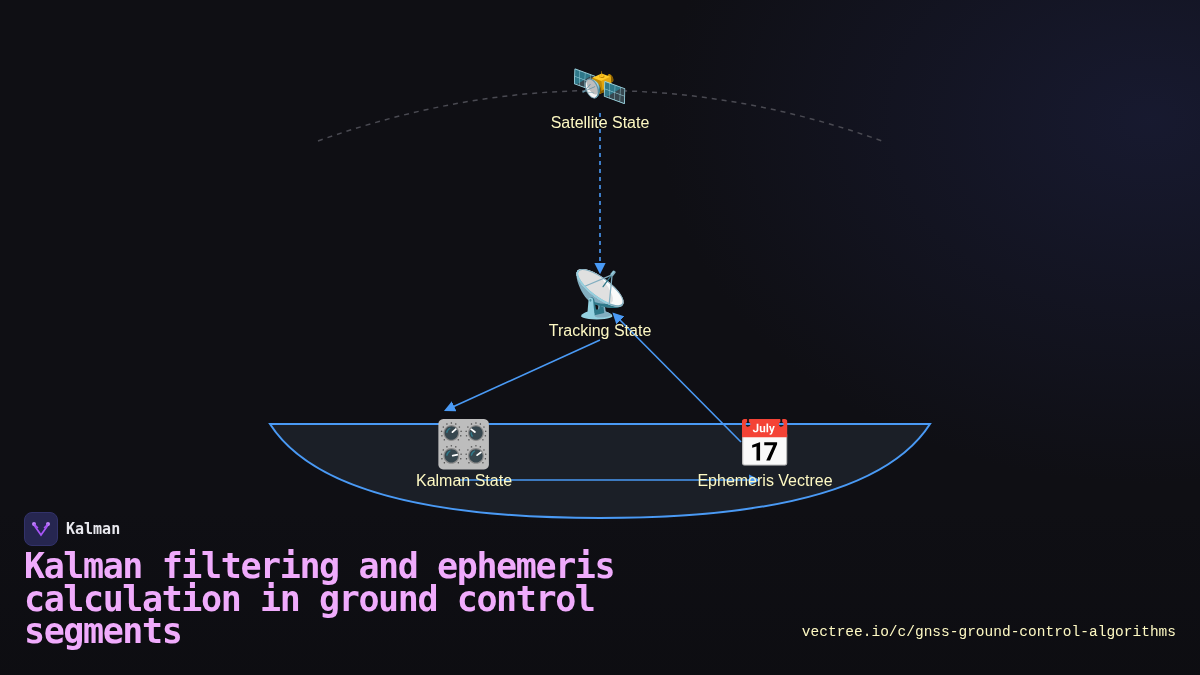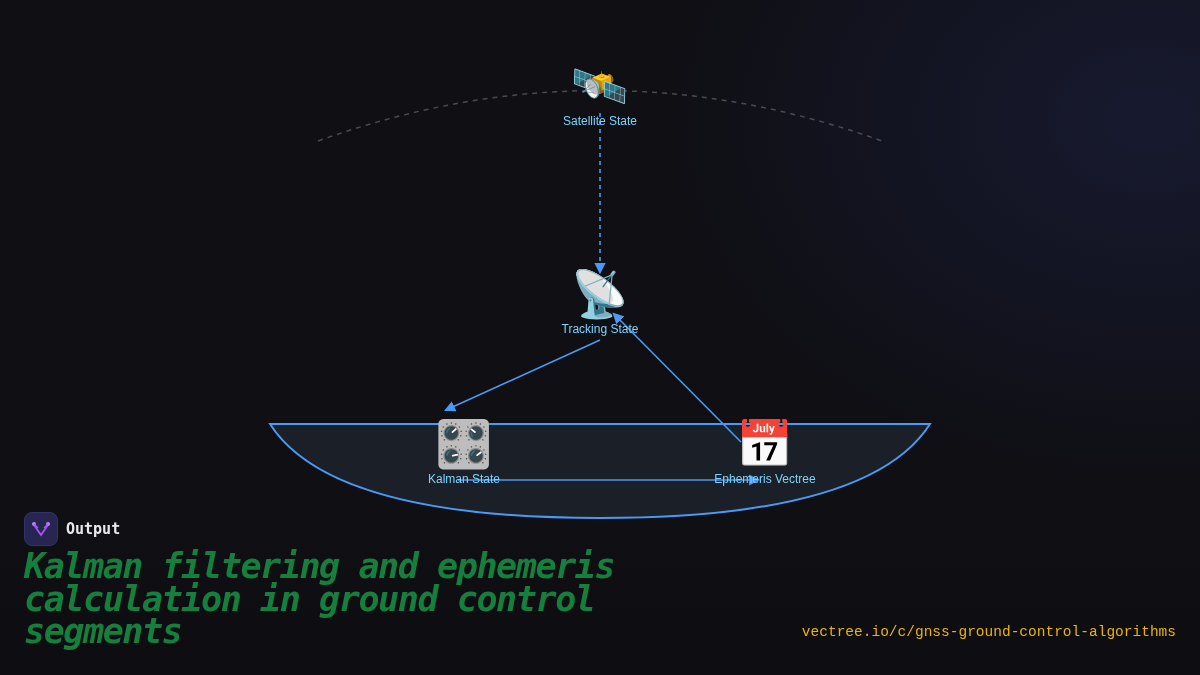--- a/index.html
+++ b/index.html
@@ -13,43 +13,42 @@
       position: absolute; inset: 0;
       background:
         radial-gradient(ellipse 700px 520px at 1150px 120px, rgba(30,34,70,0.55), rgba(15,15,20,0) 70%),
         linear-gradient(180deg, rgba(15,15,20,0) 75%, rgba(12,12,16,0.6) 100%);
       pointer-events: none;
     }
     svg.diagram { position: absolute; left: 0; top: 0; }
     .node { position: absolute; transform: translateX(-50%); text-align: center; }
     .node .emoji { font-size: 46px; line-height: 52px; display: block; }
     .node .label {
-      color: #7dd3fc; font-size: 12px; white-space: nowrap;
+      color: #fef9c3; font-size: 16px; white-space: nowrap;
       display: block; margin-top: 2px;
     }
     .brand { position: absolute; left: 24px; top: 512px; display: flex; align-items: center; }
     .brand-logo {
       width: 34px; height: 34px; border-radius: 8px;
       background: #262650; border: 1px solid #32326a;
       display: flex; align-items: center; justify-content: center; box-sizing: border-box;
     }
     .brand-name {
       color: #e8e8ee; font-family: "DejaVu Sans Mono", "Liberation Mono", monospace;
       font-weight: bold; font-size: 15px; margin-left: 8px;
     }
     .title {
       position: absolute; left: 24px; top: 550px; width: 700px;
-      color: #15803d; font-family: "DejaVu Sans Mono", "Liberation Mono", monospace;
+      color: #f0abfc; font-family: "DejaVu Sans Mono", "Liberation Mono", monospace;
       font-weight: bold; font-size: 35px; line-height: 32.5px; margin: 0;
       letter-spacing: -1.4px;
-      font-style: italic;
     }
     .url {
       position: absolute; right: 24px; top: 624px;
-      color: #eab308; font-family: "Liberation Mono", "DejaVu Sans Mono", monospace;
+      color: #fef9c3; font-family: "Liberation Mono", "DejaVu Sans Mono", monospace;
       font-size: 14.5px;
     }
   </style>
 </head>
 <body>
 
 <div class="bg-glow"></div>
 
 <svg class="diagram" width="1200" height="675" viewBox="0 0 1200 675">
   <defs>
@@ -90,18 +89,18 @@
 
 <div class="brand">
   <div class="brand-logo">
     <svg width="20" height="18" viewBox="0 0 20 18">
       <path d="M3,5 L10,15 L17,5" fill="none" stroke="#a855f7" stroke-width="1.8"></path>
       <circle cx="3" cy="4" r="2" fill="#c084fc"></circle>
       <circle cx="17" cy="4" r="2" fill="#c084fc"></circle>
       <path d="M3,4 L7,8 M17,4 L13,8" stroke="#a855f7" stroke-width="1.4"></path>
     </svg>
   </div>
-  <span class="brand-name">Output</span>
+  <span class="brand-name">Kalman</span>
 </div>
 
 <h1 class="title">Kalman filtering and ephemeris calculation in ground control segments</h1>
 
 <div class="url">vectree.io/c/gnss-ground-control-algorithms</div>
 
 </body></html>

